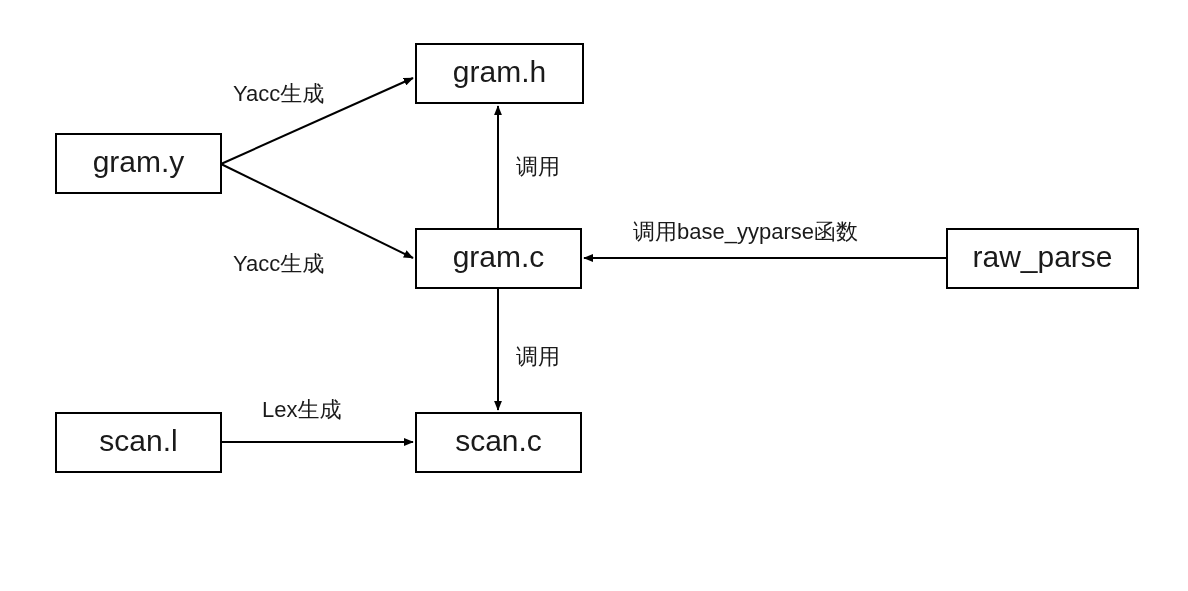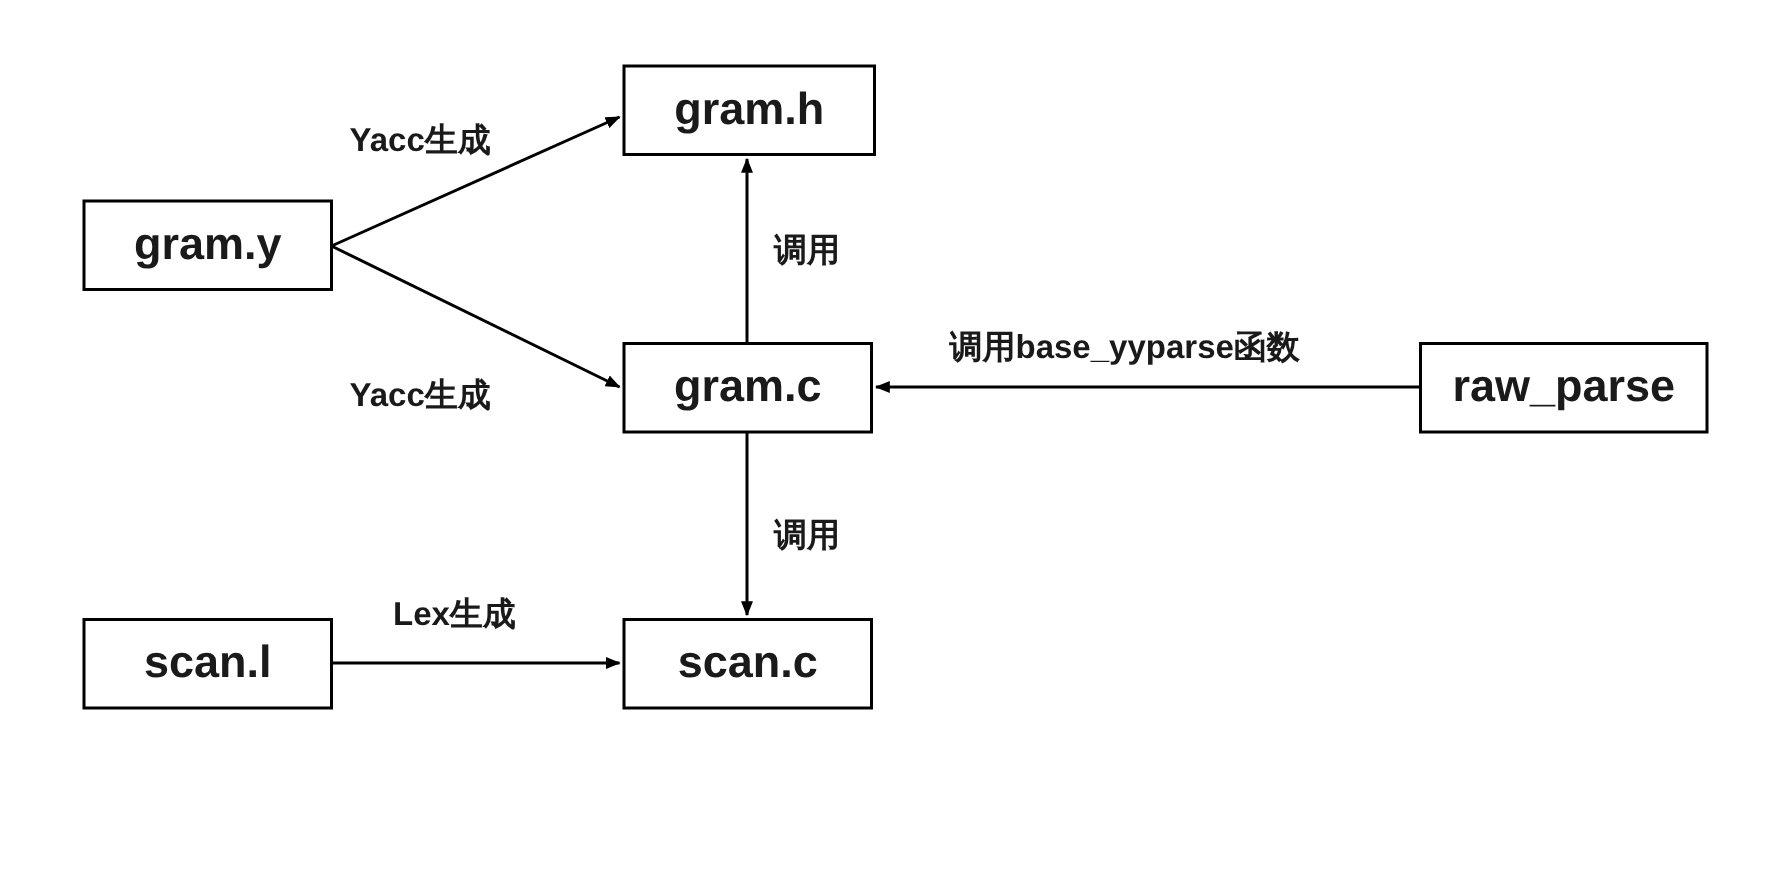--- a/index.html
+++ b/index.html
@@ -11,21 +11,20 @@
     width: 1188px;
     height: 591px;
     font-family: "Liberation Sans", "DejaVu Sans", sans-serif;
     overflow: hidden;
   }
   #diagram-root {
     position: relative;
     width: 1188px;
     height: 591px;
     background: #ffffff;
-    font-weight: bold;
   }
   svg.canvas {
     position: absolute;
     left: 0;
     top: 0;
     width: 1188px;
     height: 591px;
   }
   .node-box {
     fill: #ffffff;

